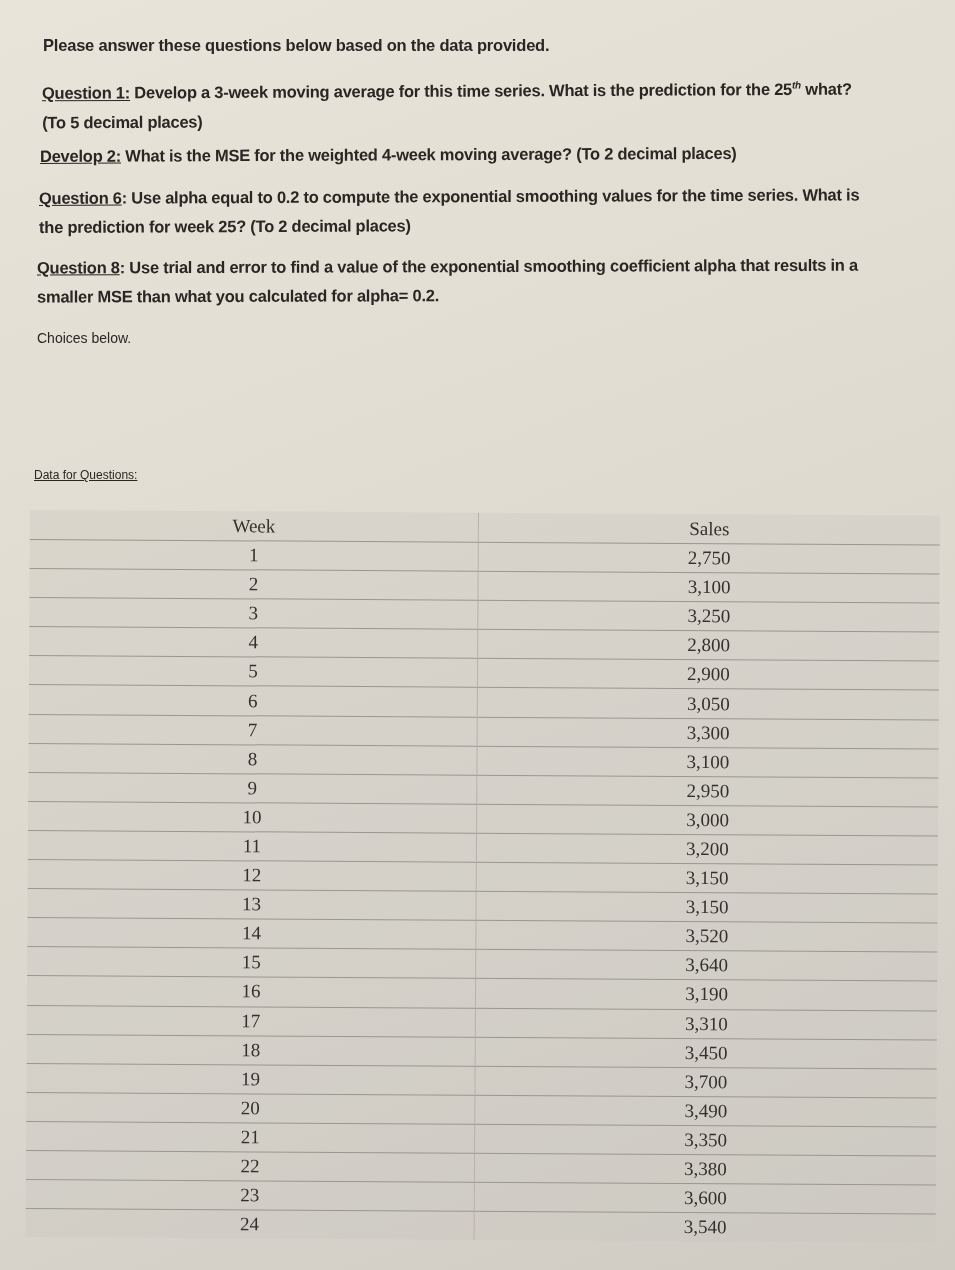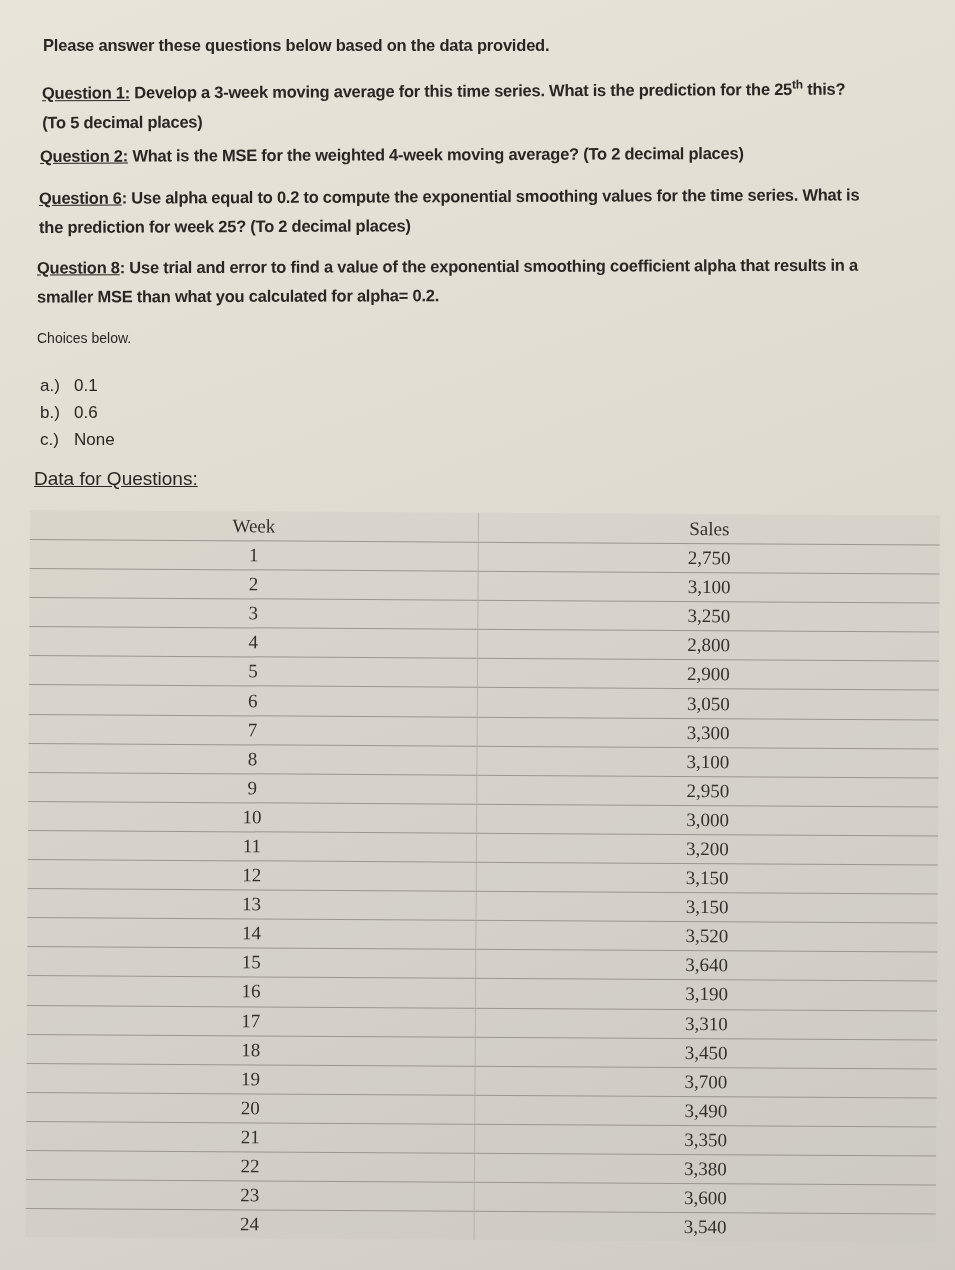--- a/index.html
+++ b/index.html
@@ -29,41 +29,41 @@
     }
     .q {
       position: absolute;
       font-size: 16.5px;
       font-weight: bold;
       line-height: 29px;
       letter-spacing: -0.25px;
       width: 900px;
     }
     .q .qlabel { text-decoration: underline; text-align: right; }
-    .q sup { font-size: 12px; }
+    .q sup { font-size: 10px; font-style: italic; }
     .q1 { left: 42px; top: 72px; transform: rotate(-0.3deg); }
     .q2 { left: 40px; top: 140px; transform: rotate(-0.25deg); }
     .q3 { left: 39px; top: 182px; transform: rotate(-0.25deg); }
     .q4 { left: 37px; top: 252px; transform: rotate(-0.2deg); }
     .choices-title {
       position: absolute;
       left: 37px; top: 330px;
       font-size: 14px;
     }
     .choices {
       position: absolute;
       left: 40px; top: 372px;
       font-size: 17px;
       line-height: 27px;
     }
     .choices div span.letter { display: inline-block; width: 34px; }
     .data-title {
       position: absolute;
       left: 34px; top: 468px;
-      font-size: 19px;
+      font-size: 12px;
       text-decoration: underline;
     }
     .table {
       position: absolute;
       left: 30px; top: 510px;
       width: 910px;
       font-family: "Liberation Serif", serif;
       font-size: 19px;
       color: #34302c;
       background: rgba(200,198,192,0.35);
@@ -95,45 +95,40 @@
     .row.last { border-bottom: none; }
   </style>
 </head>
 <body>
 
 <div class="page">
 
   <div class="intro">Please answer these questions below based on the data provided.</div>
 
   <div class="q q1">
-    <span class="qlabel">Question 1:</span><span> Develop a 3-week moving average for this time series. What is the prediction for the 25</span><sup>th</sup><span> this?</span><br>
+    <span class="qlabel">Question 1:</span><span> Develop a 3-week moving average for this time series. What is the prediction for the 25</span><sup>th</sup><span> what?</span><br>
     <span>(To 5 decimal places)</span>
   </div>
 
   <div class="q q2">
-    <span class="qlabel">Question 2:</span><span> What is the MSE for the weighted 4-week moving average? (To 2 decimal places)</span>
+    <span class="qlabel">Develop 2:</span><span> What is the MSE for the weighted 4-week moving average? (To 2 decimal places)</span>
   </div>
 
   <div class="q q3">
     <span class="qlabel">Question 6</span><span>: Use alpha equal to 0.2 to compute the exponential smoothing values for the time series. What is</span><br>
     <span>the prediction for week 25? (To 2 decimal places)</span>
   </div>
 
   <div class="q q4">
     <span class="qlabel">Question 8</span><span>: Use trial and error to find a value of the exponential smoothing coefficient alpha that results in a</span><br>
     <span>smaller MSE than what you calculated for alpha= 0.2.</span>
   </div>
 
   <div class="choices-title">Choices below.</div>
 
-  <div class="choices">
-    <div><span class="letter">a.)</span><span>0.1</span></div>
-    <div><span class="letter">b.)</span><span>0.6</span></div>
-    <div><span class="letter">c.)</span><span>None</span></div>
-  </div>
 
   <div class="data-title">Data for Questions:</div>
 
   <div class="table">
     <div class="row header">
       <div class="cell-week">Week</div>
       <div class="cell-sales">Sales</div>
     </div>
     <div class="row">
         <div class="cell-week">1</div>

